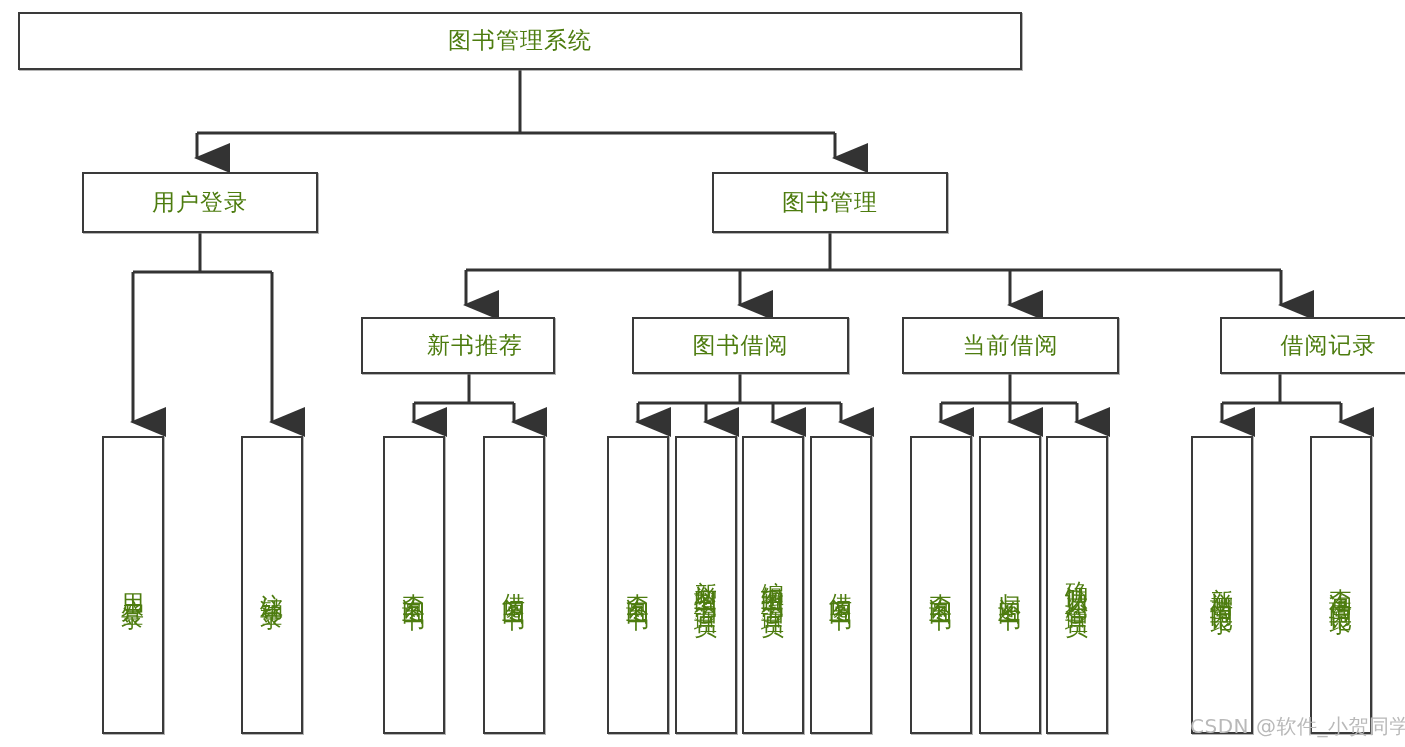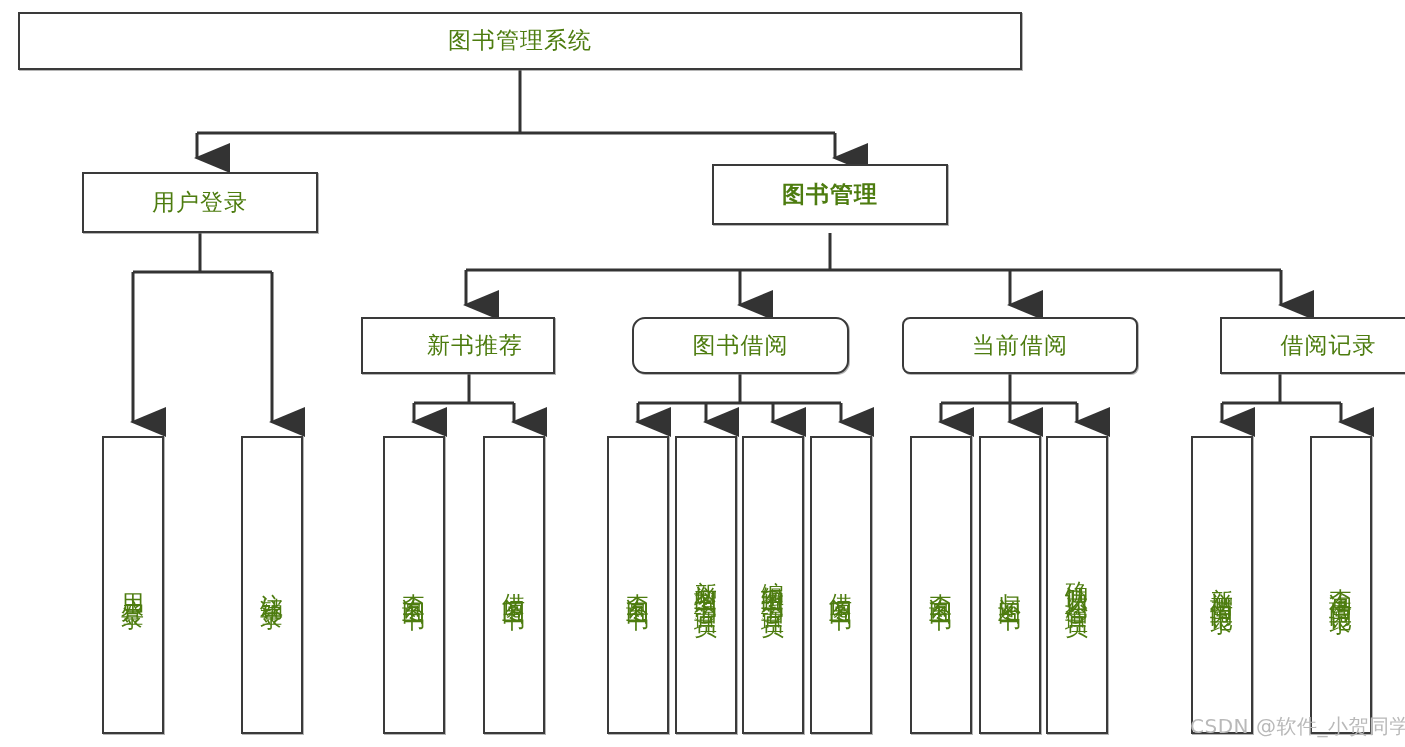--- a/index.html
+++ b/index.html
@@ -99,25 +99,25 @@
       <path d="M1280,374 L1280,403"></path>
       <path d="M1222,403 L1341,403"></path>
       <path d="M1222,403 L1222,422" marker-end="url(#arrow)"></path>
       <path d="M1341,403 L1341,422" marker-end="url(#arrow)"></path>
     </g>
   </svg>
 
   <div class="node h root" style="left:18px;top:12px;width:1004px;height:58px;">图书管理系统</div>
 
   <div class="node h" style="left:82px;top:172px;width:236px;height:61px;">用户登录</div>
-  <div class="node h" style="left:712px;top:164px;width:236px;height:61px;font-weight:bold;">图书管理</div>
+  <div class="node h" style="left:712px;top:172px;width:236px;height:61px;">图书管理</div>
 
   <div class="node h" style="left:361px;top:317px;width:194px;height:57px;padding-left:34px;">新书推荐</div>
-  <div class="node h" style="left:632px;top:317px;width:217px;height:57px;border-radius:13px;">图书借阅</div>
-  <div class="node h" style="left:902px;top:317px;width:236px;height:57px;border-radius:8px;">当前借阅</div>
+  <div class="node h" style="left:632px;top:317px;width:217px;height:57px;">图书借阅</div>
+  <div class="node h" style="left:902px;top:317px;width:217px;height:57px;">当前借阅</div>
   <div class="node h" style="left:1172px;top:317px;width:217px;height:57px;margin-left:48px;">借阅记录</div>
 
   <div class="node v" style="left:102px;top:436px;width:62px;height:298px;">
     <span class="vtxt">用户登录</span>
   </div>
   <div class="node v" style="left:241px;top:436px;width:62px;height:298px;">
     <span class="vtxt">注销登录</span>
   </div>
 
   <div class="node v" style="left:383px;top:436px;width:62px;height:298px;">

